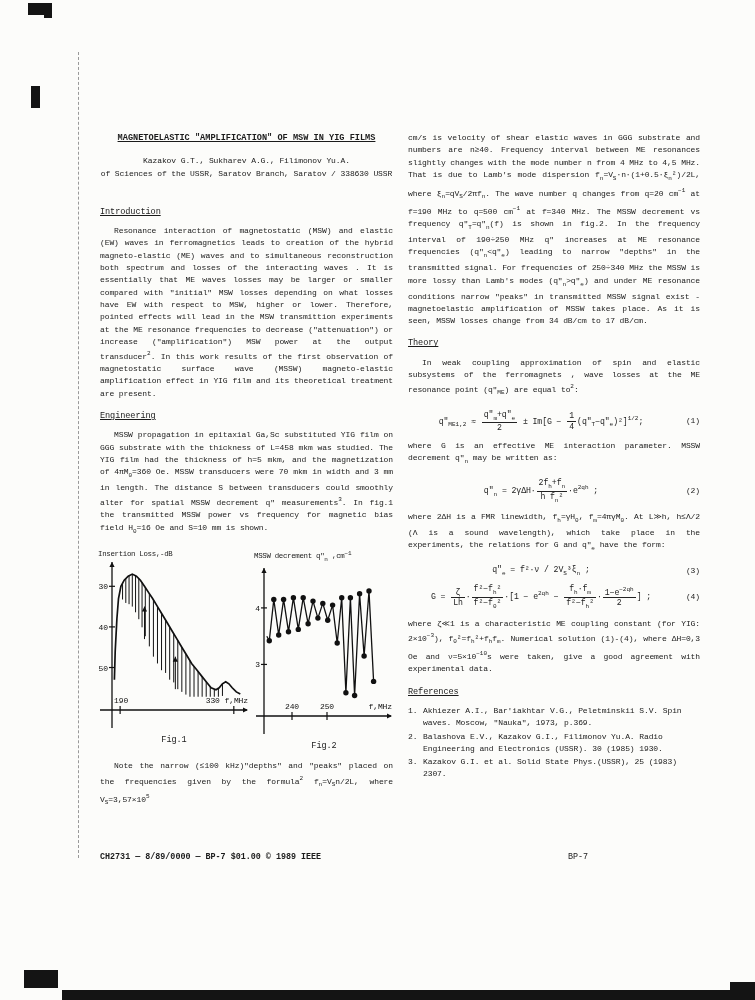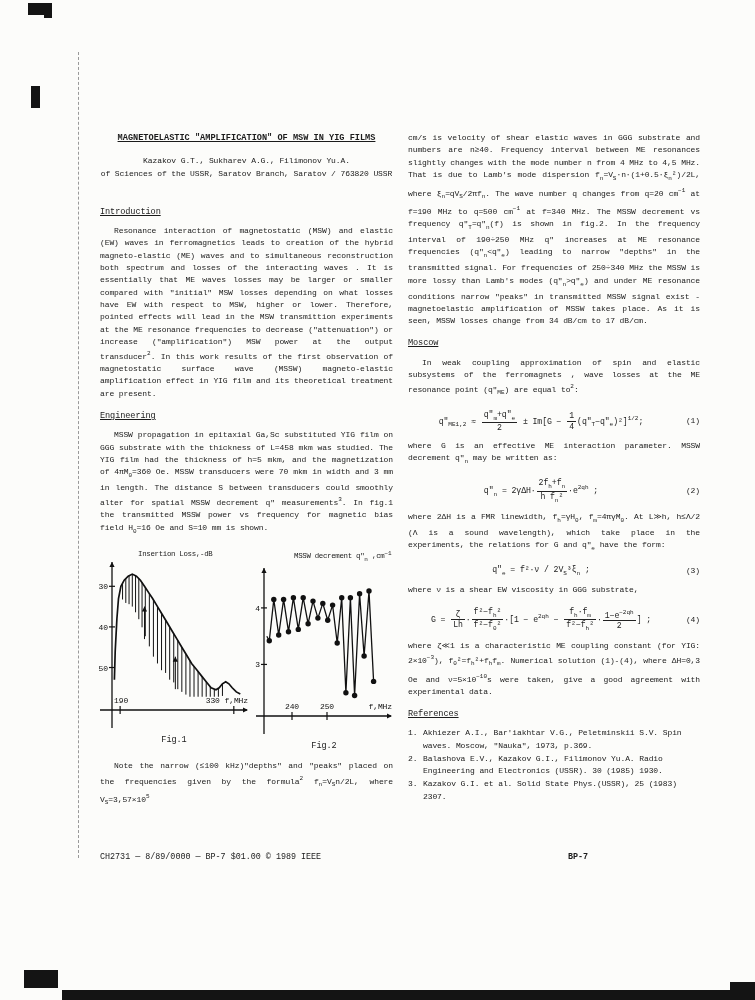--- a/index.html
+++ b/index.html
@@ -23,25 +23,25 @@
   .eqrow{display:flex;align-items:center;margin:7px 0;}
   .eq{flex:1;text-align:center;font-size:8.2px;line-height:1.25;}
   .eqno{width:26px;text-align:right;}
   .fr{display:inline-flex;flex-direction:column;text-align:center;vertical-align:middle;
       margin:0 1px;line-height:1.15;}
   .fr .nu{border-bottom:1px solid #222;padding:0 2px;}
   .fr .de{padding:0 2px;}
   
   .figrow{display:flex;gap:4px;margin:6px 0 2px -2px;}
   .figure{flex:0 0 auto;}
-  .fig-ylabel{font-size:7.4px;white-space:nowrap;letter-spacing:-0.3px;margin-left:40px;}
+  .fig-ylabel{font-size:7.4px;white-space:nowrap;letter-spacing:-0.3px;}
   .fig-caption{text-align:center;font-size:8.6px;margin-top:2px;}
   
-  .footer-left{position:absolute;top:852px;left:100px;font-size:8.4px;font-weight:normal;}
-  .footer-right{position:absolute;top:852px;left:568px;font-size:8.4px;font-weight:bold;}
+  .footer-left{position:absolute;top:852px;left:100px;font-size:8.4px;font-weight:bold;}
+  .footer-right{position:absolute;top:852px;left:568px;font-size:8.4px;font-weight:normal;}
   
   .ref{display:flex;margin-bottom:1px;text-align:left;}
   .ref-num{flex:none;width:15px;}
   .ref-text{flex:1;}
 </style>
 </head>
 <body>
 
 <div class="page">
 
@@ -50,21 +50,21 @@
   <div class="mark" style="left:44px;top:12px;width:8px;height:6px;"></div>
   <div class="mark" style="left:31px;top:86px;width:9px;height:22px;"></div>
   <div class="mark" style="left:24px;top:970px;width:34px;height:18px;"></div>
   <div class="mark" style="left:62px;top:990px;width:680px;height:10px;"></div>
   <div class="mark" style="left:730px;top:982px;width:25px;height:18px;"></div>
 
   <div class="col col-left">
     <div class="title">MAGNETOELASTIC "AMPLIFICATION" OF MSW IN YIG FILMS</div>
     <div class="authors">
       <div>Kazakov G.T., Sukharev A.G., Filimonov Yu.A.</div>
-      <div>of Sciences of the USSR, Saratov Branch, Saratov / 763820 USSR</div>
+      <div>of Sciences of the USSR, Saratov Branch, Saratov / 338630 USSR</div>
     </div>
 
     <div class="heading">Introduction</div>
     <p class="ind">Resonance interaction of magnetostatic (MSW) and elastic (EW) waves in ferromagnetics leads to creation of the hybrid magneto-elastic (ME) waves and to simultaneous reconstruction both spectrum and losses of the interacting waves . It is essentially that ME waves losses may be larger or smaller compared with "initial" MSW losses depending on what losses have EW with respect to MSW, higher or lower. Therefore, pointed effects will lead in the MSW transmittion experiments at the ME resonance frequencies to decrease ("attenuation") or increase ("amplification") MSW power at the output transducer<sup>2</sup>. In this work results of the first observation of magnetostatic surface wave (MSSW) magneto-elastic amplification effect in YIG film and its theoretical treatment are present.</p>
 
     <div class="heading">Engineering</div>
     <p class="ind">MSSW propagation in epitaxial Ga,Sc substituted YIG film on GGG substrate with the thickness of L=458 mkm was studied. The YIG film had the thickness of h=5 mkm, and the magnetization of 4πM<sub>0</sub>=360 Oe. MSSW transducers were 70 mkm in width and 3 mm in length. The distance S between transducers could smoothly alter for spatial MSSW decrement q″ measurements<sup>3</sup>. In fig.1 the transmitted MSSW power vs frequency for magnetic bias field H<sub>0</sub>=16 Oe and S=10 mm is shown.</p>
 
     <div class="figrow">
       <div class="figure">
@@ -163,21 +163,21 @@
         <div class="fig-caption">Fig.2</div>
       </div>
     </div>
 
     <p class="ind" style="margin-top:8px;">Note the narrow (≤100 kHz)"depths" and "peaks" placed on the frequencies given by the formula<sup>2</sup> f<sub>n</sub>=V<sub>S</sub>n/2L, where V<sub>S</sub>=3,57×10<sup>5</sup></p>
   </div>
 
   <div class="col col-right">
     <p>cm/s is velocity of shear elastic waves in GGG substrate and numbers are n≥40. Frequency interval between ME resonances slightly changes with the mode number n from 4 MHz to 4,5 MHz. That is due to Lamb's mode dispersion f<sub>n</sub>=V<sub>S</sub>·n·(1+0.5·ξ<sub>n</sub>²)/2L, where ξ<sub>n</sub>=qV<sub>S</sub>/2πf<sub>n</sub>. The wave number q changes from q=20 cm<sup>−1</sup> at f=190 MHz to q=500 cm<sup>−1</sup> at f=340 MHz. The MSSW decrement vs frequency q″<sub>T</sub>=q″<sub>n</sub>(f) is shown in fig.2. In the frequency interval of 190÷250 MHz q″ increases at ME resonance frequencies (q″<sub>n</sub>&lt;q″<sub>e</sub>) leading to narrow "depths" in the transmitted signal. For frequencies of 250÷340 MHz the MSSW is more lossy than Lamb's modes (q″<sub>n</sub>&gt;q″<sub>e</sub>) and under ME resonance conditions narrow "peaks" in transmitted MSSW signal exist - magnetoelastic amplification of MSSW takes place. As it is seen, MSSW losses change from 34 dB/cm to 17 dB/cm.</p>
 
-    <div class="heading">Moscow</div>
+    <div class="heading">Theory</div>
     <p class="ind">In weak coupling approximation of spin and elastic subsystems of the ferromagnets , wave losses at the ME resonance point (q″<sub>ME</sub>) are equal to<sup>2</sup>:</p>
 
     <div class="eqrow">
       <span class="eq">q″<sub>ME1,2</sub> ≈ <span class="fr">
             <span class="nu">q″<sub>m</sub>+q″<sub>e</sub></span>
             <span class="de">2</span>
           </span> ± Im[G − <span class="fr">
             <span class="nu">1</span>
             <span class="de">4</span>
           </span>(q″<sub>T</sub>−q″<sub>e</sub>)²]<sup>1/2</sup>;</span>
@@ -191,21 +191,20 @@
             <span class="de">h f<sub>n</sub>²</span>
           </span>·e<sup>2qh</sup> ;</span>
       <span class="eqno">(2)</span>
     </div>
     <p>where 2ΔH is a FMR linewidth, f<sub>h</sub>=γH<sub>0</sub>, f<sub>m</sub>=4πγM<sub>0</sub>. At L≫h, h≤Λ/2 (Λ is a sound wavelength), which take place in the experiments, the relations for G and q″<sub>e</sub> have the form:</p>
 
     <div class="eqrow">
       <span class="eq">q″<sub>e</sub> = f²·ν / 2V<sub>S</sub>³ξ<sub>n</sub> ;</span>
       <span class="eqno">(3)</span>
     </div>
-    <p>where ν is a shear EW viscosity in GGG substrate,</p>
 
     <div class="eqrow">
       <span class="eq">G = <span class="fr">
             <span class="nu">ζ</span>
             <span class="de">Lh</span>
           </span>·<span class="fr">
             <span class="nu">f²−f<sub>h</sub>²</span>
             <span class="de">f²−f<sub>0</sub>²</span>
           </span>·[1 − e<sup>2qh</sup> − <span class="fr">
             <span class="nu">f<sub>h</sub>·f<sub>m</sub></span>

